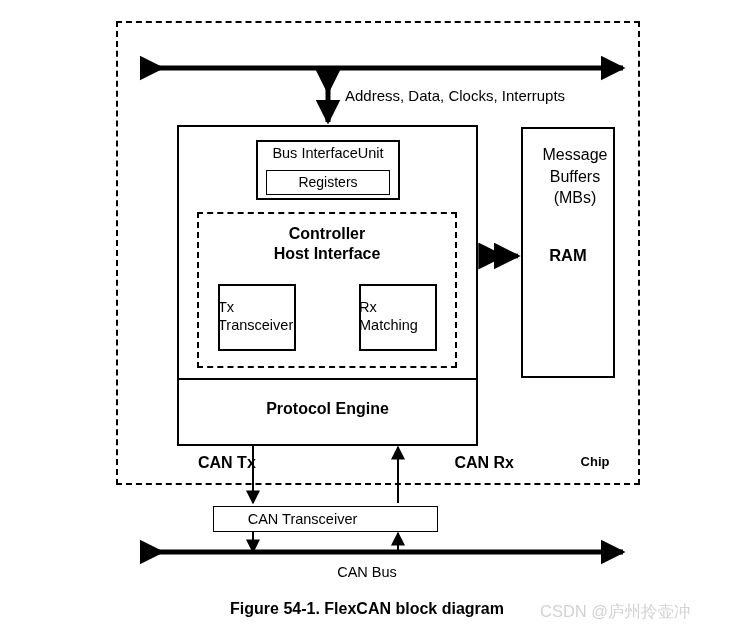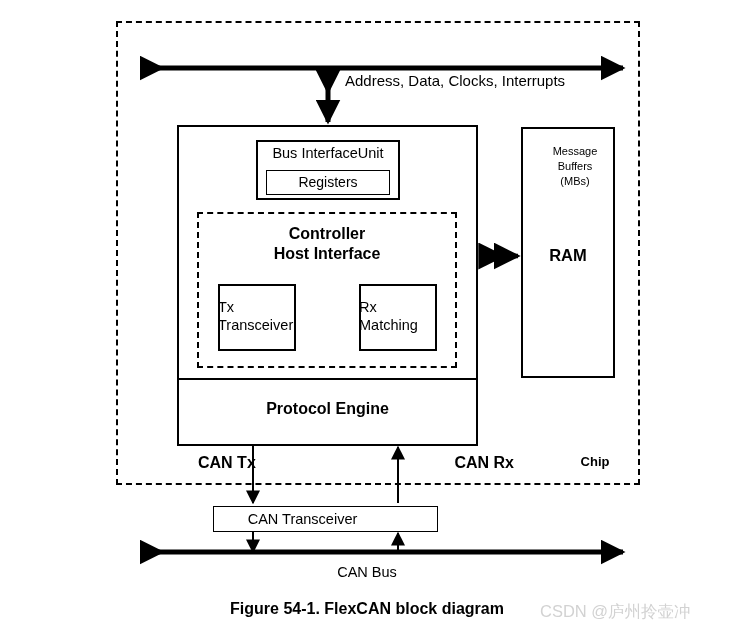--- a/index.html
+++ b/index.html
@@ -34,21 +34,21 @@
   
   .label {
     font-size: 14.5px;
     line-height: 1.18;
     color: #000000;
     white-space: pre;
     text-align: center;
   }
 
   .lbl-peripheral { left: 0; top: 36px; width: 734px; font-size: 15px; }
-  .lbl-addr { left: 345px; top: 72px; width: 330px; text-align: left; font-size: 15px; }
+  .lbl-addr { left: 345px; top: 87px; width: 330px; text-align: left; font-size: 15px; }
   .lbl-chip { left: 555px; top: 454px; width: 80px; font-size: 13px; font-weight: bold; text-align: center;}
   .lbl-cantx { left: 172px; top: 454px; width: 110px; font-size: 16px; font-weight: bold; text-align: left; margin-left: 26px;}
   .lbl-canrx { left: 404px; top: 454px; width: 110px; font-size: 16px; font-weight: bold; text-align: right;}
   .lbl-canbus { left: 0; top: 564px; width: 734px; font-size: 14.5px; }
 
   
   .main-box {
     left: 177px;
     top: 125px;
     width: 301px;
@@ -163,21 +163,21 @@
     width: 94px;
     height: 251px;
     border: 2px solid #000000;
     box-sizing: border-box;
     background: #ffffff;
   }
   .ram-mb-text {
     left: 521px;
     top: 144px;
     width: 108px;
-    font-size: 11px;
+    font-size: 16px;
     text-align: center;
     line-height: 1.35;
   }
   .ram-text {
     left: 521px;
     top: 246px;
     width: 94px;
     font-size: 16.5px;
     font-weight: bold;
     text-align: center;

